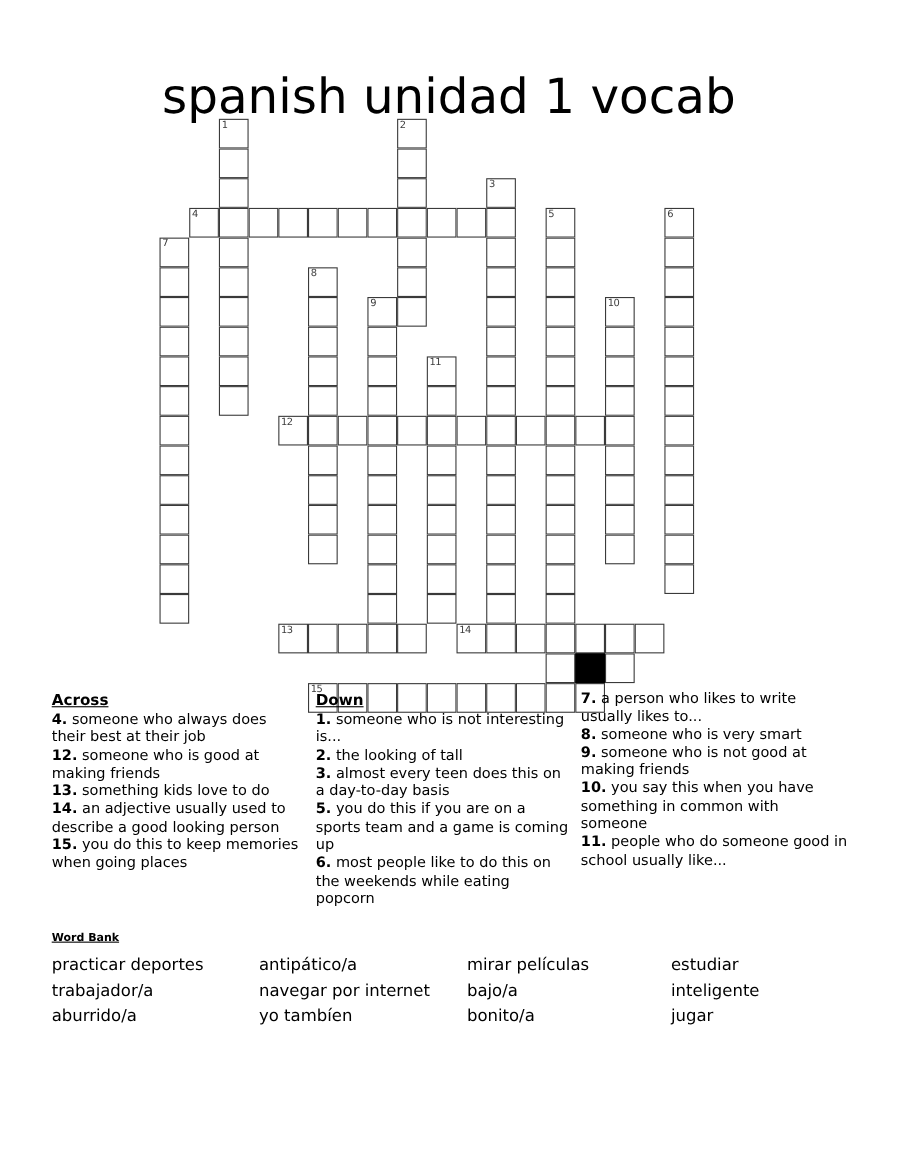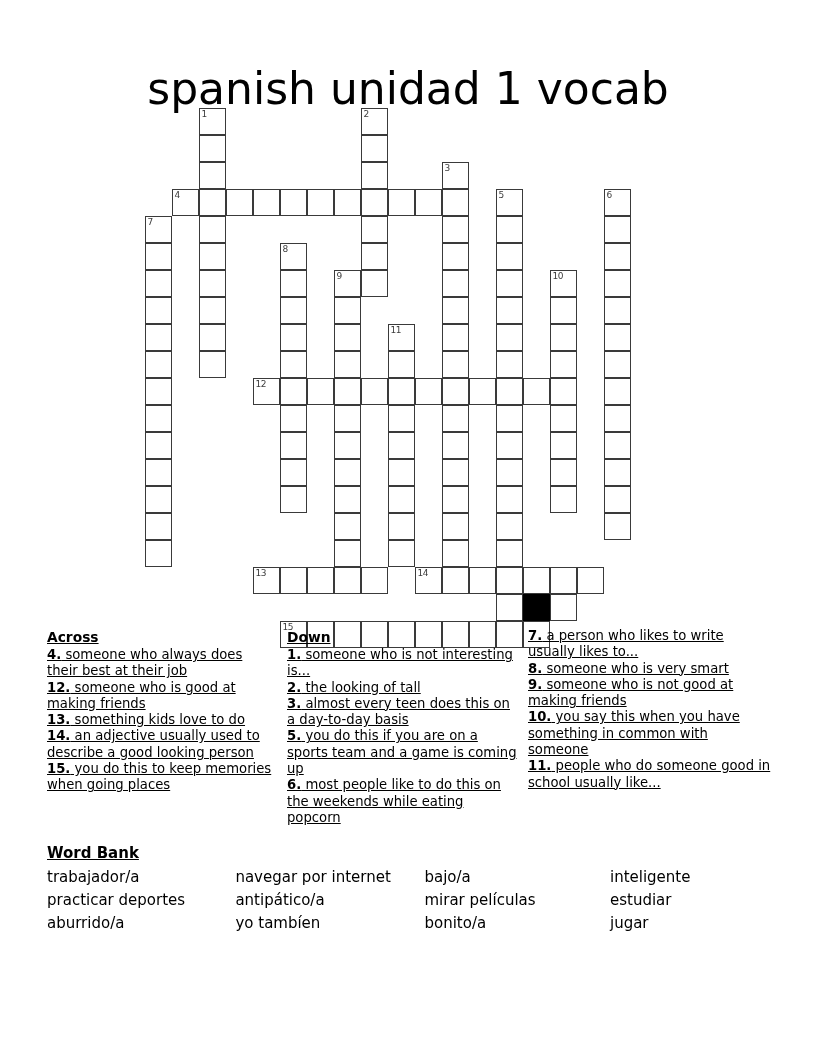--- a/index.html
+++ b/index.html
@@ -83,37 +83,36 @@
     font-weight: bold;
     text-decoration: underline;
     font-size: 13.8px;
     line-height: 18px;
     display: block;
     margin-bottom: 1px;
   }
   .clue-item {
     display: block;
     text-indent: 0;
-    text-decoration: underline;
   }
   .clue-item .cnum {
     font-weight: bold;
   }
 
   
   #word-bank {
     position: absolute;
     left: 47px;
     top: 843px;
     width: 730px;
   }
   #word-bank-heading {
     font-weight: bold;
     text-decoration: underline;
-    font-size: 15px;
+    font-size: 10px;
     line-height: 20px;
     display: block;
     margin-bottom: 3px;
   }
   #word-bank-table {
     border-collapse: collapse;
     font-size: 15px;
     line-height: 23px;
   }
   #word-bank-table td {
@@ -344,30 +343,30 @@
         <span class="clue-item"><span class="cnum">11.</span><span> people who do someone good in school usually like...</span></span>
       </div>
   </div>
 </div>
 
 <div id="word-bank">
   <span id="word-bank-heading">Word Bank</span>
   <table id="word-bank-table">
       <tbody>
         <tr>
+          <td class="c0">practicar deportes</td>
+          <td class="c1">antipático/a</td>
+          <td class="c2">mirar películas</td>
+          <td class="c3">estudiar</td>
+        </tr>
+        <tr>
           <td class="c0">trabajador/a</td>
           <td class="c1">navegar por internet</td>
           <td class="c2">bajo/a</td>
           <td class="c3">inteligente</td>
-        </tr>
-        <tr>
-          <td class="c0">practicar deportes</td>
-          <td class="c1">antipático/a</td>
-          <td class="c2">mirar películas</td>
-          <td class="c3">estudiar</td>
         </tr>
         <tr>
           <td class="c0">aburrido/a</td>
           <td class="c1">yo tambíen</td>
           <td class="c2">bonito/a</td>
           <td class="c3">jugar</td>
         </tr>
       </tbody>
     </table>
 </div>

